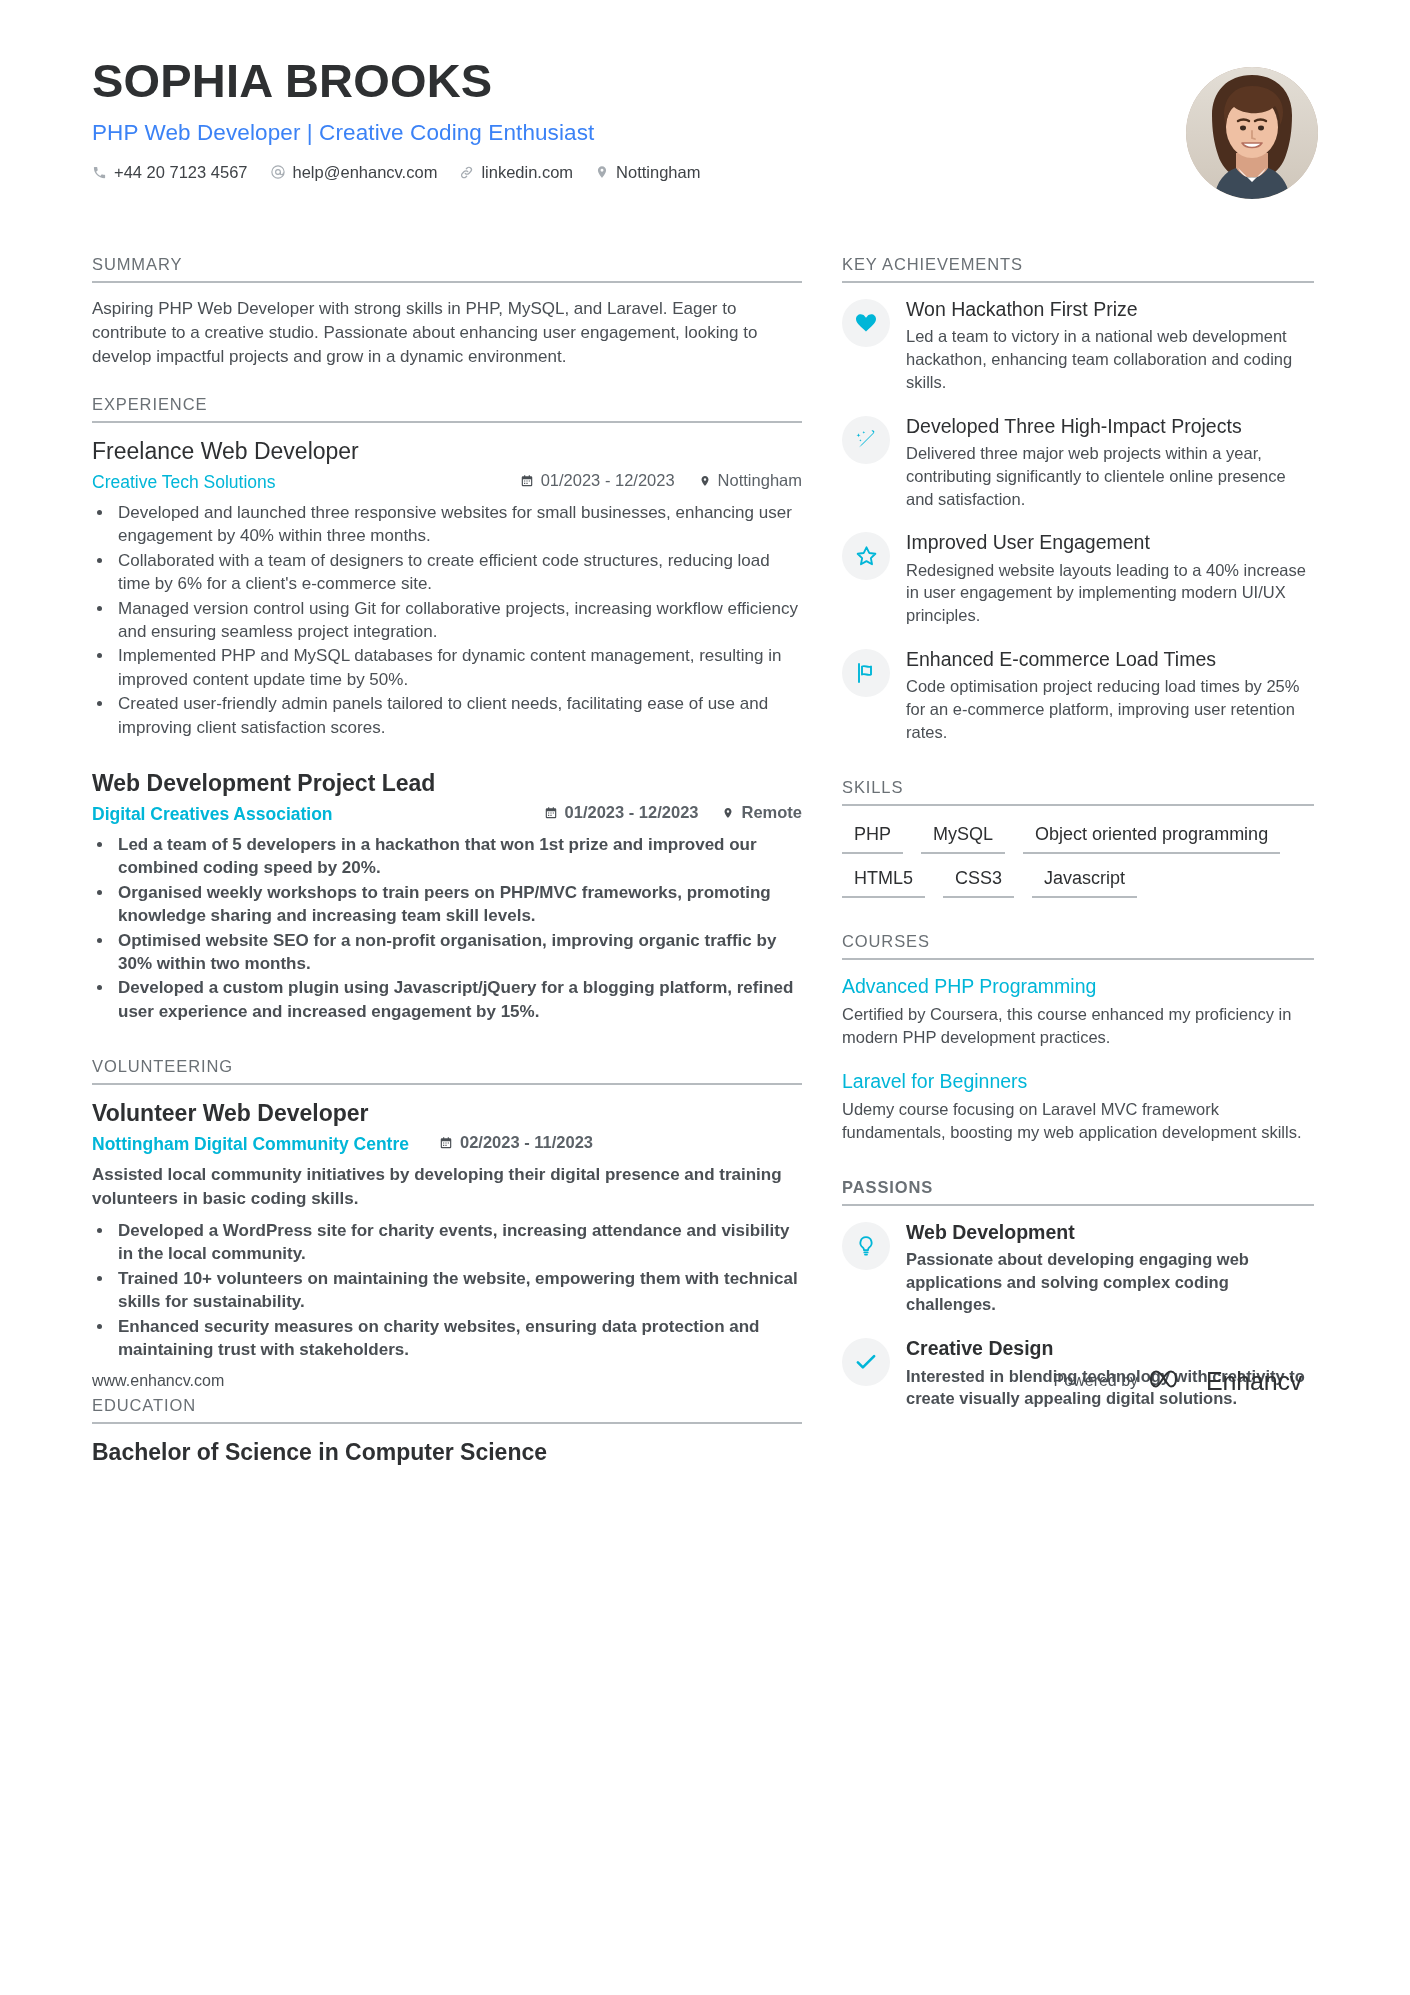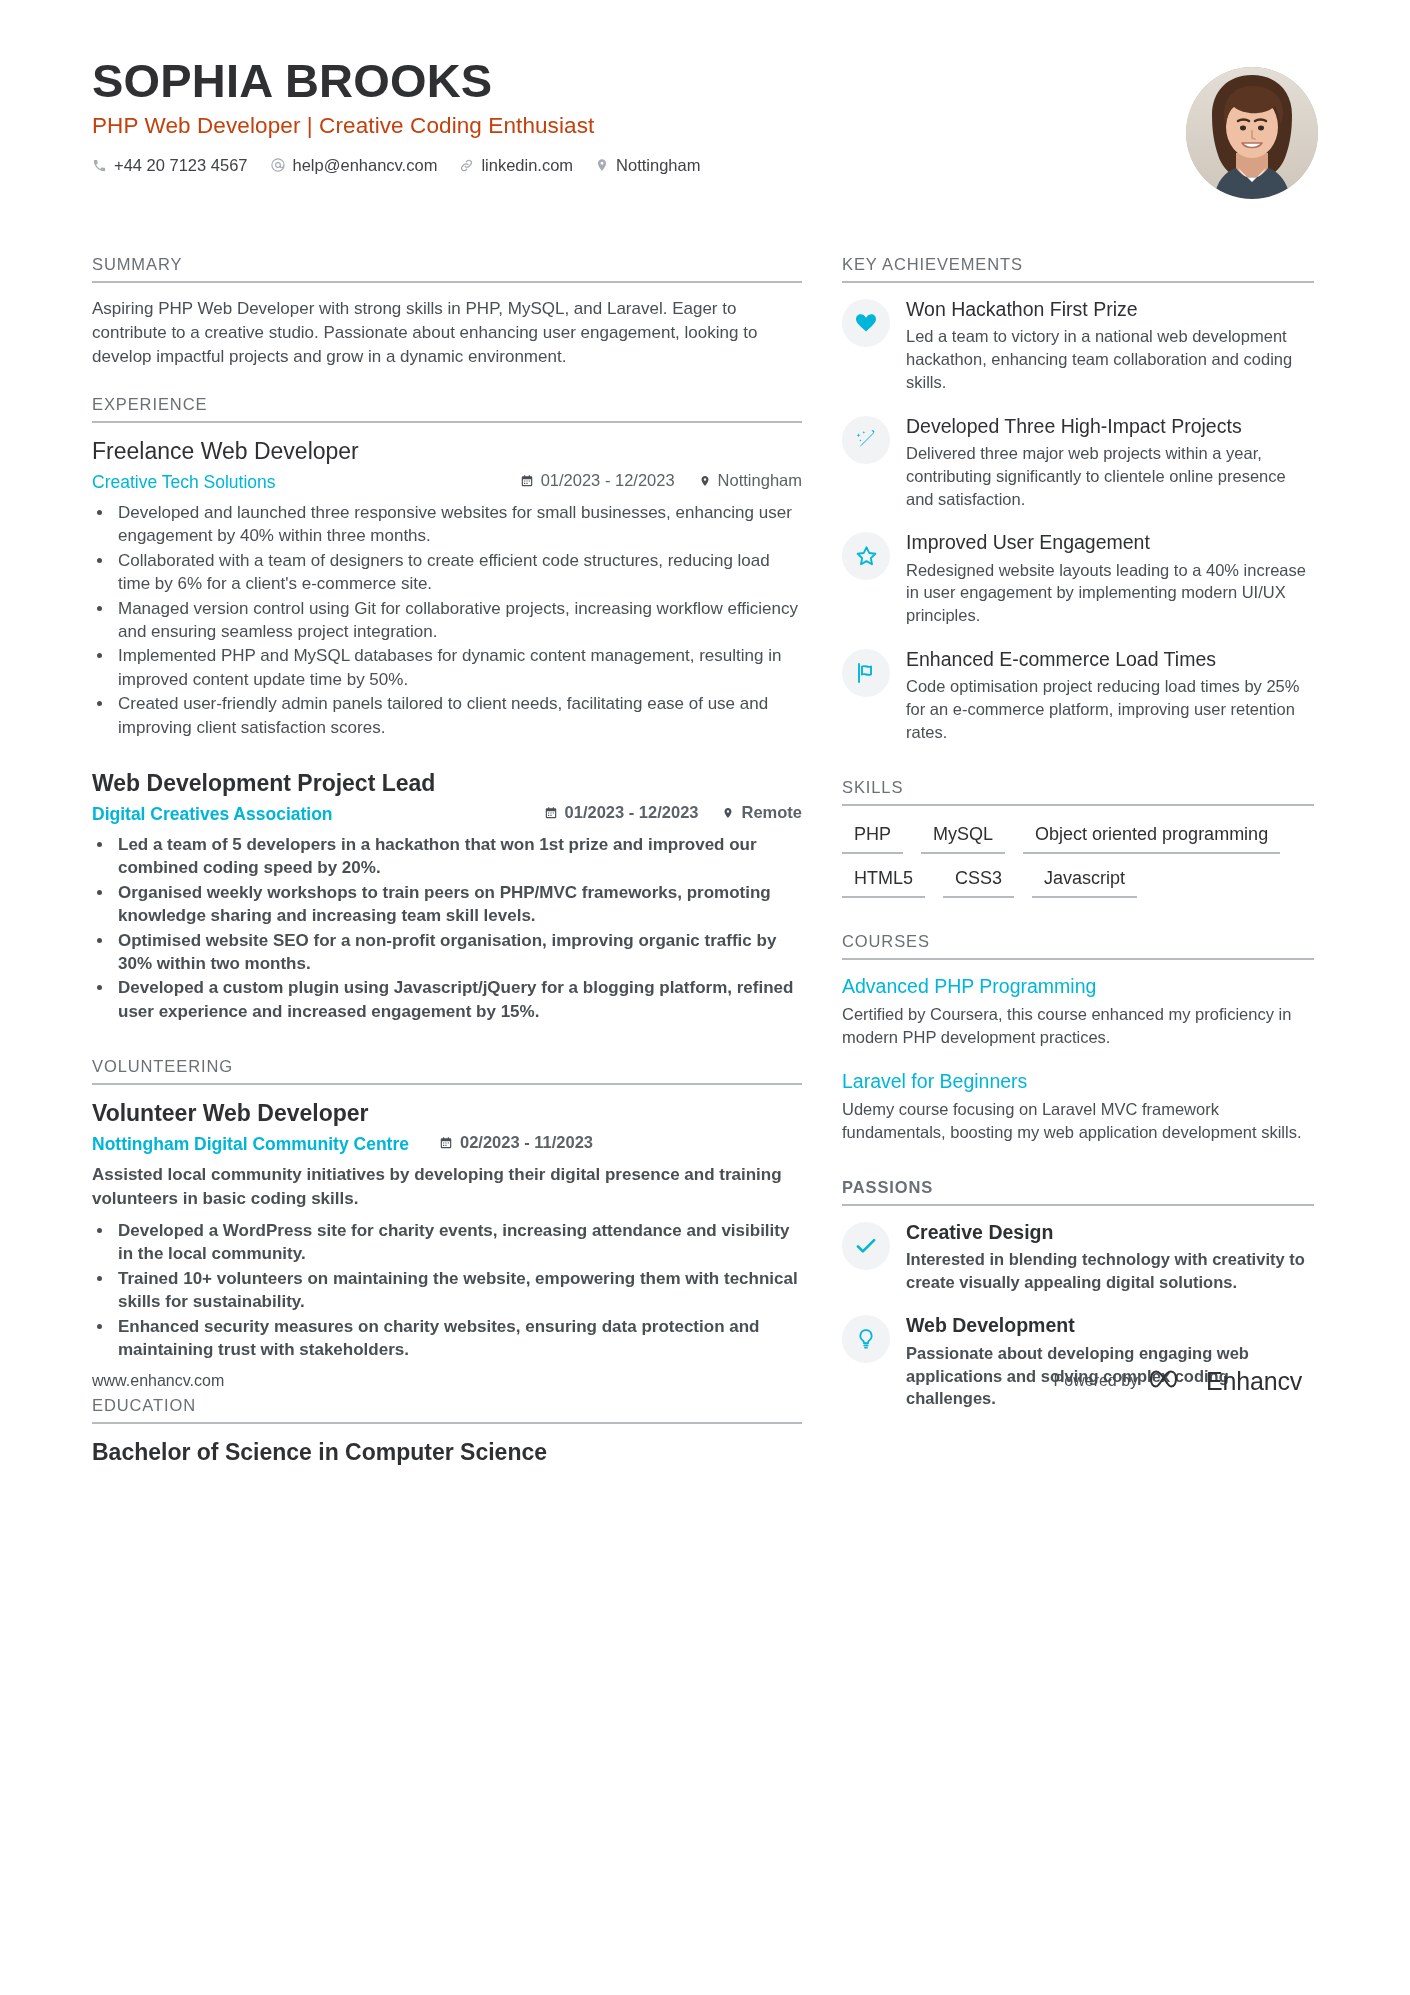--- a/index.html
+++ b/index.html
@@ -24,22 +24,22 @@
   .header { position: relative; min-height: 160px; }
   .name {
     font-size: 47px;
     font-weight: bold;
     color: #2e3032;
     letter-spacing: 0.2px;
     line-height: 1.12;
   }
   .title {
     font-size: 22.5px;
-    color: #c2410c;
-    margin-top: 5px;
+    color: #3b82f6;
+    margin-top: 12px;
     letter-spacing: 0.1px;
   }
   .contacts {
     margin-top: 17px;
     display: flex;
     align-items: center;
     gap: 22px;
     flex-wrap: wrap;
   }
   .contact {
@@ -583,40 +583,40 @@
               <div class="course-desc">Udemy course focusing on Laravel MVC framework fundamentals, boosting my web application development skills.</div>
             </div>
           </div>
         </div>
 
         <div class="section" style="margin-top:34px;font-weight:bold;">
           <div class="sec-head">PASSIONS</div>
           <div class="sec-body">
             <div class="ach">
               <div class="ach-ic">
-                <svg width="26" height="26" viewBox="0 0 24 24" fill="none" stroke="#00b6d8" stroke-width="2.4" stroke-linecap="round" stroke-linejoin="round">
-                    <path d="M4.5 12.3l4.6 4.6L19.5 6.6"></path>
-                  </svg>
-              </div>
-              <div>
-                <div class="ach-title">Creative Design</div>
-                <div class="ach-desc">Interested in blending technology with creativity to create visually appealing digital solutions.</div>
-              </div>
-            </div>
-            <div class="ach">
-              <div class="ach-ic">
                 <svg width="24" height="24" viewBox="0 0 24 24" fill="none" stroke="#00b6d8" stroke-width="1.8" stroke-linecap="round" stroke-linejoin="round">
                   <path d="M12 3.2a5.6 5.6 0 0 0-3.2 10.2c.7.5 1.1 1.3 1.1 2.1v.6h4.2v-.6c0-.8.4-1.6 1.1-2.1A5.6 5.6 0 0 0 12 3.2z"></path>
                   <path d="M10.3 18.4h3.4"></path>
                     <path d="M11 20.6h2"></path>
                 </svg>
               </div>
               <div>
                 <div class="ach-title">Web Development</div>
                 <div class="ach-desc">Passionate about developing engaging web applications and solving complex coding challenges.</div>
+              </div>
+            </div>
+            <div class="ach">
+              <div class="ach-ic">
+                <svg width="26" height="26" viewBox="0 0 24 24" fill="none" stroke="#00b6d8" stroke-width="2.4" stroke-linecap="round" stroke-linejoin="round">
+                    <path d="M4.5 12.3l4.6 4.6L19.5 6.6"></path>
+                  </svg>
+              </div>
+              <div>
+                <div class="ach-title">Creative Design</div>
+                <div class="ach-desc">Interested in blending technology with creativity to create visually appealing digital solutions.</div>
               </div>
             </div>
           </div>
         </div>
 
       </div>
     </div>
   </div>
 
   <div class="footer">

